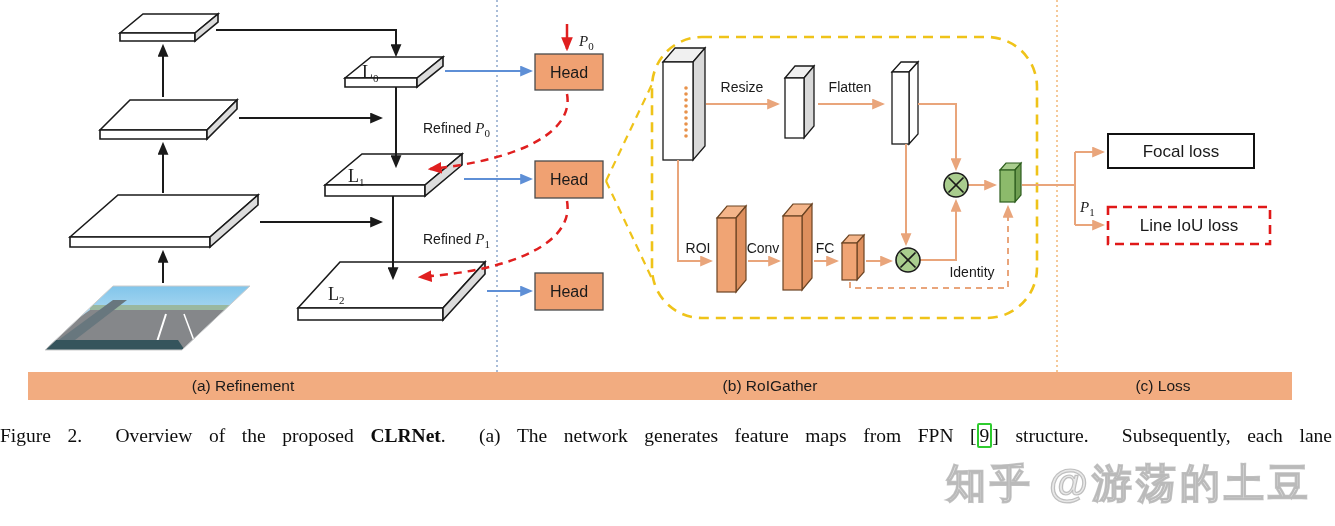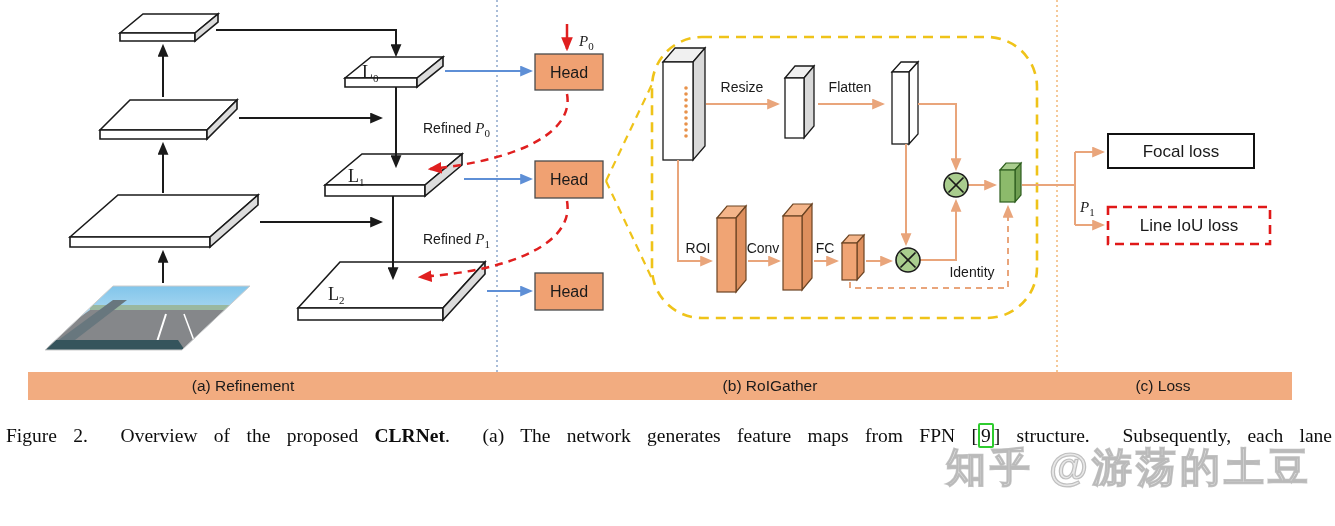--- a/index.html
+++ b/index.html
@@ -7,26 +7,26 @@
   .stage{position:relative;width:1335px;height:526px;background:#fff;}
   svg{display:block;}
   svg text{fill:#1a1a1a;}
   .lbl-sans{font-family:"Liberation Sans",sans-serif;font-size:14px;}
   .head-txt{font-family:"Liberation Sans",sans-serif;font-size:16px;}
   .banner-txt{font-family:"Liberation Sans",sans-serif;font-size:15.5px;}
   .loss-txt{font-family:"Liberation Sans",sans-serif;font-size:17px;}
   .lvl{font-family:"Liberation Serif",serif;font-size:18px;}
   .ital-serif{font-family:"Liberation Serif",serif;font-style:italic;font-size:15px;}
   .sub{font-size:11px;font-family:"Liberation Serif",serif;}
-  .caption{position:absolute;top:420px;left:0;right:0;padding:2px 3px 0 6px;
+  .caption{position:absolute;top:420px;left:0;right:0;padding:2px 3px 0 0;
            font-family:"Liberation Serif",serif;font-size:19.5px;line-height:27px;color:#0d0d0d;}
   .cap-line{text-align:justify;text-align-last:justify;white-space:pre-wrap;}
   .seg-bold{font-weight:bold;}
   .seg-cite{border:2px solid #2ECC2E;border-radius:2px;padding:0 1px;}
-  .watermark{position:absolute;top:440px;left:946px;z-index:5;pointer-events:none;
+  .watermark{position:absolute;top:456px;left:946px;z-index:5;pointer-events:none;
              font-family:"Liberation Sans",sans-serif;font-weight:700;font-size:40px;
              letter-spacing:4px;white-space:nowrap;
              color:rgba(175,175,175,0.30);-webkit-text-stroke:1.2px rgba(150,150,150,0.55);}
 </style>
 </head>
 <body>
 
 <div class="stage">
 
 <svg width="1335" height="420" viewBox="0 0 1335 420">

